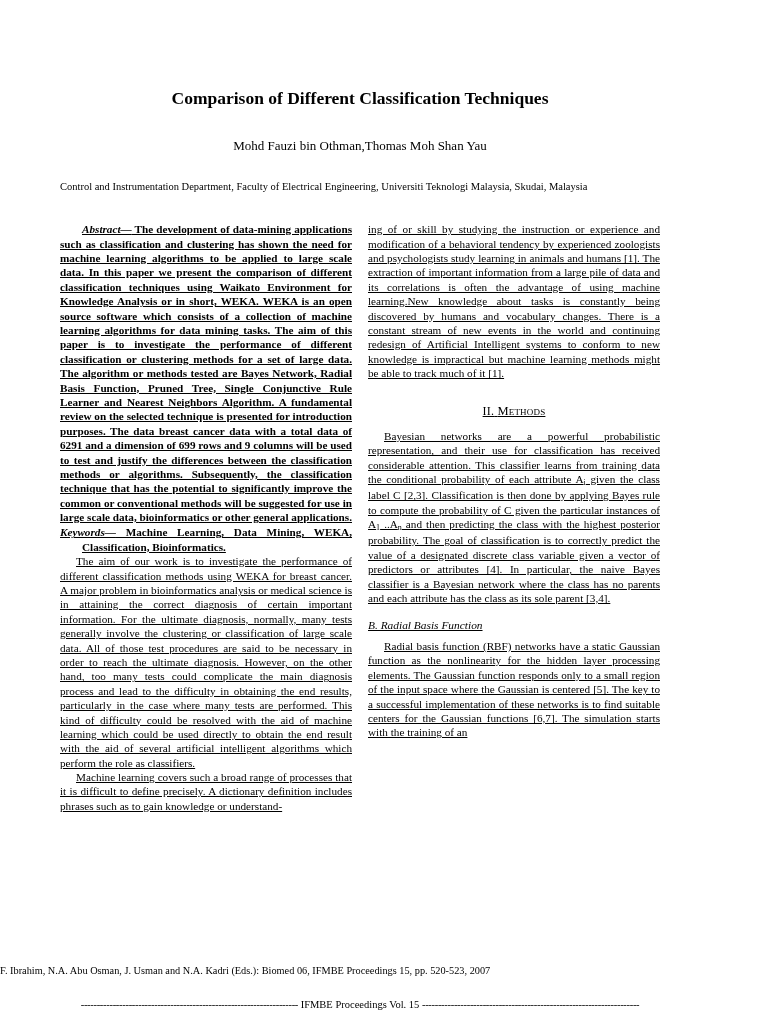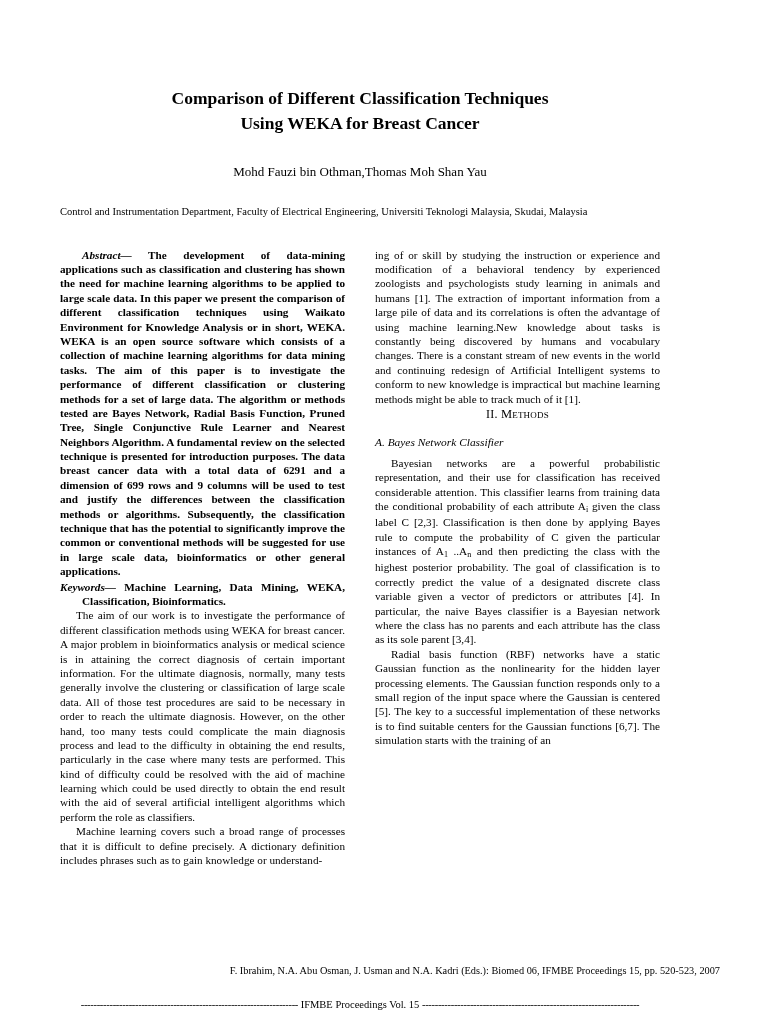--- a/index.html
+++ b/index.html
@@ -39,21 +39,22 @@
   }
   .affiliation {
     text-align: left;
     font-size: 10.5px;
     margin-top: 24px;
     line-height: 1.4;
   }
   .columns {
     display: flex;
     margin-top: 28px;
-    gap: 30px;
+    gap: 16px;
+    text-decoration: underline;
   }
   .col {
     width: 311px;
     font-size: 11.2px;
     line-height: 1.285;
     text-align: justify;
   }
   p {
     margin: 0;
   }
@@ -72,20 +73,21 @@
     text-align: justify;
     padding-left: 22px;
     text-indent: -22px;
   }
   .keywords .lead {
     font-style: italic;
     font-weight: bold;
   }
   .section-head {
     text-align: center;
+    margin-top: 22px;
     margin-bottom: 10px;
     font-size: 12px;
     letter-spacing: 0.2px;
   }
   .section-head .sc {
     font-variant: small-caps;
     font-size: 12.5px;
   }
   .sub-head {
     font-style: italic;
@@ -100,24 +102,23 @@
     text-indent: 16px;
   }
   .para + .para {
     margin-top: 0;
   }
   .footer {
     position: absolute;
     left: 0;
     right: 0;
     bottom: 46px;
-    text-align: right;
+    text-align: left;
     font-size: 10.3px;
     line-height: 1.5;
-    padding-left: 38px;
   }
   .footer .line2 {
     display: block;
   }
   .proceedings {
     position: absolute;
     left: 0;
     right: 0;
     bottom: 14px;
     text-align: center;
@@ -132,21 +133,20 @@
     vertical-align: -2px;
   }
 </style>
 </head>
 <body>
 
 <div class="page">
 
   <div class="title">
     <span class="line">Comparison of Different Classification Techniques</span>
-    <span class="line">Using WEKA for Breast Cancer</span>
   </div>
 
   <div class="authors">Mohd Fauzi bin Othman,Thomas Moh Shan Yau</div>
 
   <div class="affiliation">Control and Instrumentation Department, Faculty of Electrical Engineering, Universiti Teknologi  Malaysia, Skudai, Malaysia</div>
 
   <div class="columns">
 
     <div class="col">
 
@@ -162,23 +162,23 @@
 
     <div class="col">
 
       <p>ing of or skill by studying the instruction or experience and modification of a behavioral tendency by experienced zoologists and psychologists study learning in animals and humans [1]. The extraction of important information from a large pile of data and its correlations is often the advantage of using machine learning.New knowledge about tasks is constantly being discovered by humans and vocabulary changes. There is a constant stream of new events in the world and continuing redesign of Artificial Intelligent systems to conform to new knowledge is impractical but machine learning methods might be able to track much of it [1].</p>
 
       <div class="section-head">
         <span>II.</span>
         <span class="sc">Methods</span>
       </div>
 
-      <p class="sub-head">A. Bayes Network Classifier</p>
       <p class="para"><span>Bayesian networks are a powerful probabilistic representation, and their use for classification has received considerable attention. This classifier learns from training data the conditional probability of each attribute A</span><sub>i</sub><span> given the class label C [2,3]. Classification is then done by applying Bayes rule to compute the probability of C given the particular instances of A</span><sub>1</sub><span>  ..A</span><sub>n</sub><span> and then predicting the class with the highest posterior probability. The goal of classification is to correctly predict the value of a designated discrete class variable given a vector of predictors or attributes [4]. In particular, the naive Bayes classifier is a Bayesian network where the class has no parents and each attribute has the class as its sole parent [3,4].</span></p>
 
+      <p class="sub-head">B. Radial Basis Function</p>
       <p class="para">Radial basis function (RBF) networks have a static Gaussian function as the nonlinearity for the hidden layer processing elements. The Gaussian function responds only to a small region of the input space where the Gaussian is centered [5]. The key to a successful implementation of these networks is to find suitable centers for the Gaussian functions [6,7]. The simulation starts with the training of an</p>
 
     </div>
 
   </div>
 
   <div class="footer">
     <span class="line2">F. Ibrahim, N.A. Abu Osman, J. Usman and N.A. Kadri (Eds.): Biomed 06, IFMBE Proceedings 15, pp. 520-523, 2007</span>
   </div>
 

